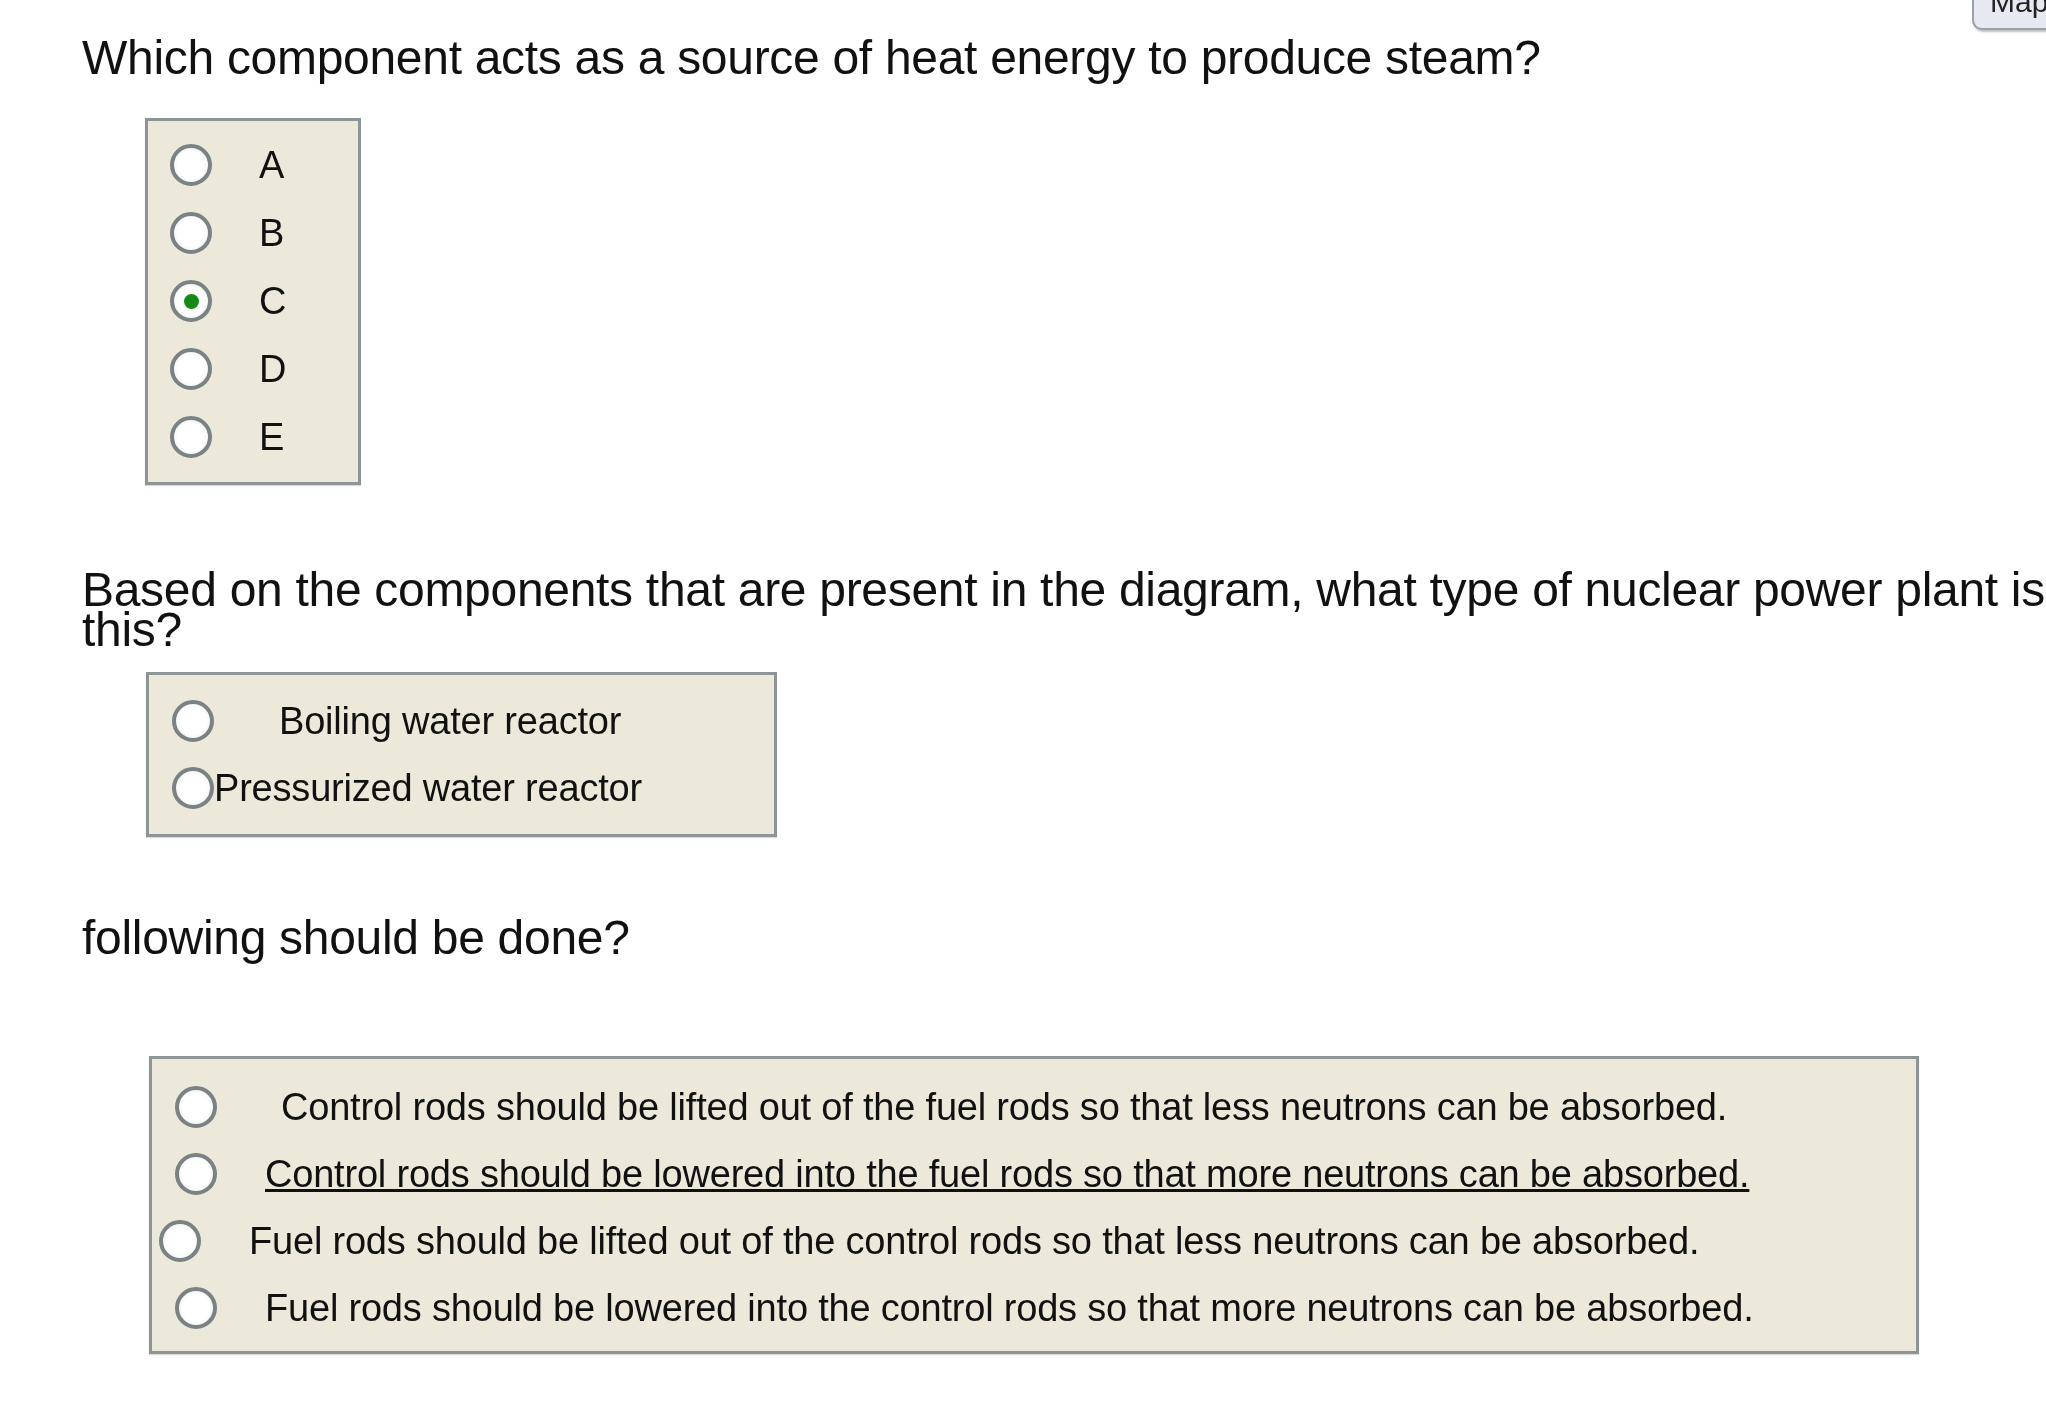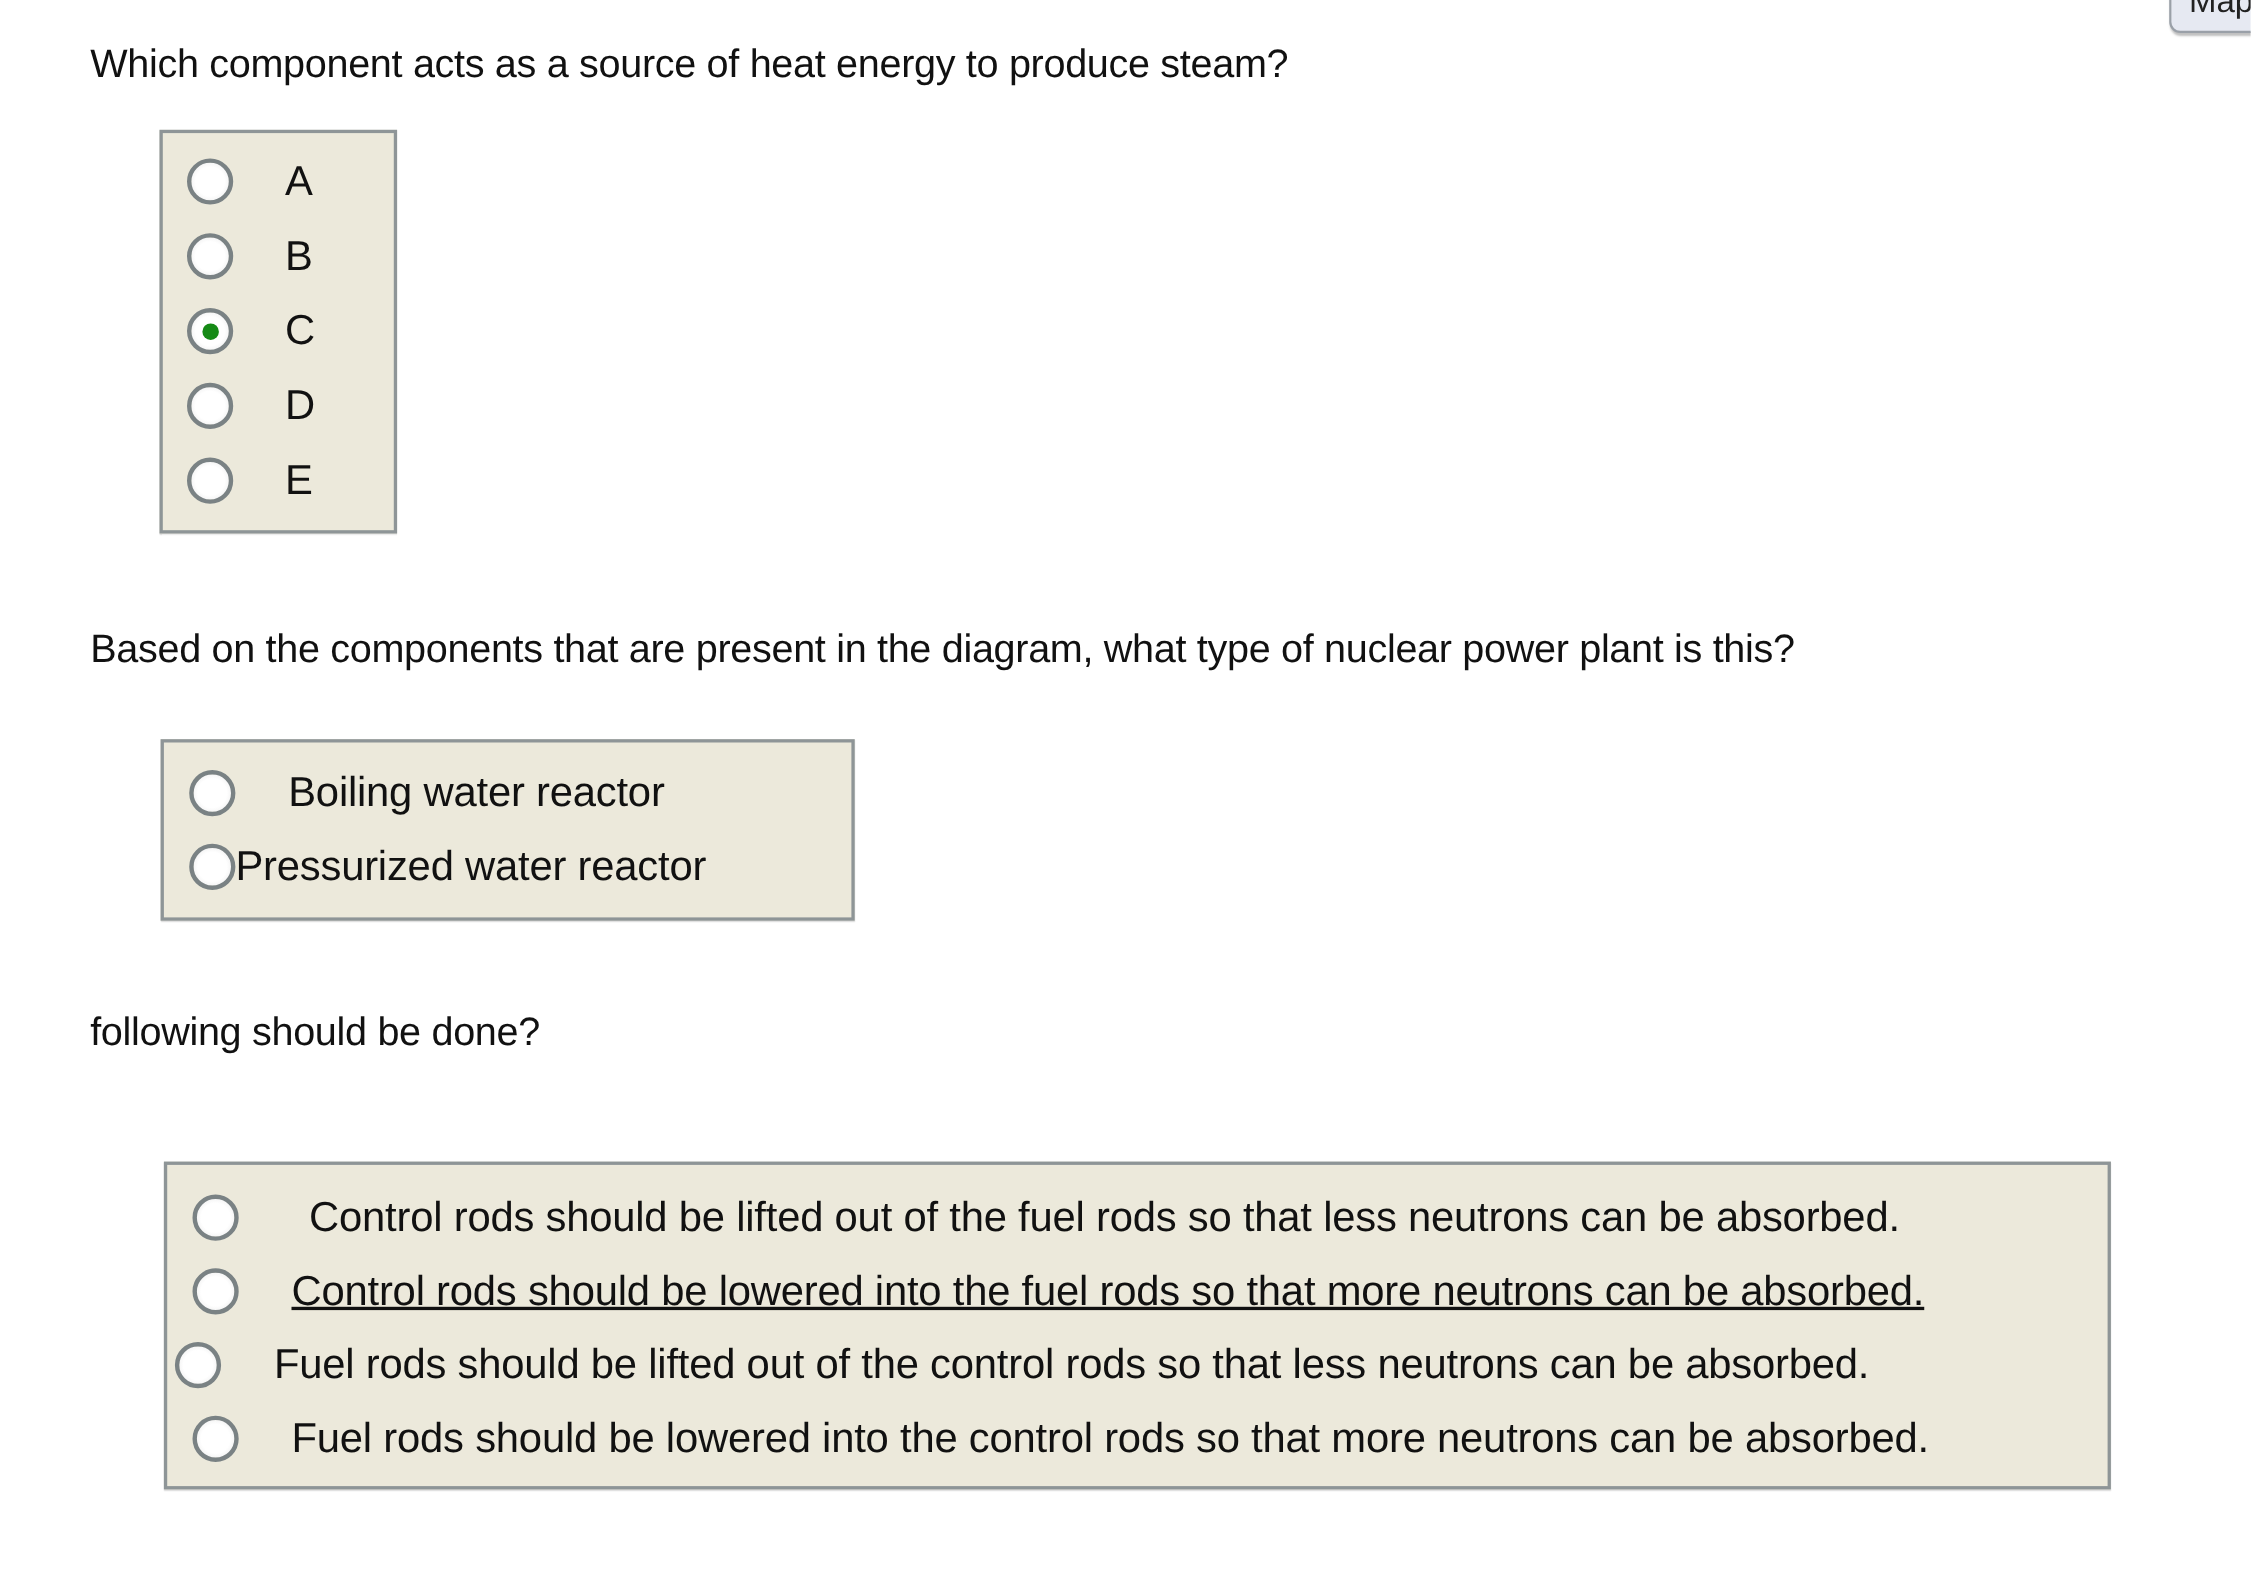--- a/index.html
+++ b/index.html
@@ -8,21 +8,21 @@
       font-family: "Liberation Sans", sans-serif; color: #111111;
     }
     .corner-btn {
       position: absolute; left: 1972px; top: -20px; width: 120px; height: 50px;
       background: #e6e9f2; border: 2px solid #9aa0a8; border-radius: 10px;
       box-shadow: 1px 2px 2px rgba(0,0,0,0.25);
       font-size: 30px; color: #222; padding-left: 16px; box-sizing: border-box;
       line-height: 40px; overflow: hidden;
     }
     .question {
-      position: absolute; left: 82px; font-size: 36px; line-height: 40px;
+      position: absolute; left: 82px; font-size: 48px; line-height: 40px;
       letter-spacing: -0.3px;
     }
     .answer-box {
       position: absolute; background: #ece9db; border: 3px solid #8e9597;
       box-shadow: 0 1px 1px rgba(0,0,0,0.15);
       box-sizing: border-box;
     }
     .option {
       position: absolute; display: flex; align-items: center;
       font-size: 38px; letter-spacing: -0.2px; cursor: pointer;
@@ -68,21 +68,21 @@
     <span class="opt-label" style="margin-left:47px;">D</span>
   </div>
   <div class="option" style="left:22px; top:295px; height:42px;">
     <span class="radio"></span>
     <span class="opt-label" style="margin-left:47px;">E</span>
   </div>
 </div>
 
 <div class="question" style="top:570px;">Based on the components that are present in the diagram, what type of nuclear power plant is this?</div>
 <div class="answer-box" style="left:146px; top:672px; width:631px; height:165px;">
-  <div class="option" style="left:23px; top:25px; height:42px;">
+  <div class="option" style="left:23px; top:25px; height:42px;gap:17px;">
     <span class="radio"></span>
     <span class="opt-label" style="margin-left:48px;">Boiling water reactor</span>
   </div>
   <div class="option" style="left:23px; top:92px; height:42px;">
     <span class="radio"></span>
     <span class="opt-label" style="">Pressurized water reactor</span>
   </div>
 </div>
 
 <div class="question" style="top:918px;">

